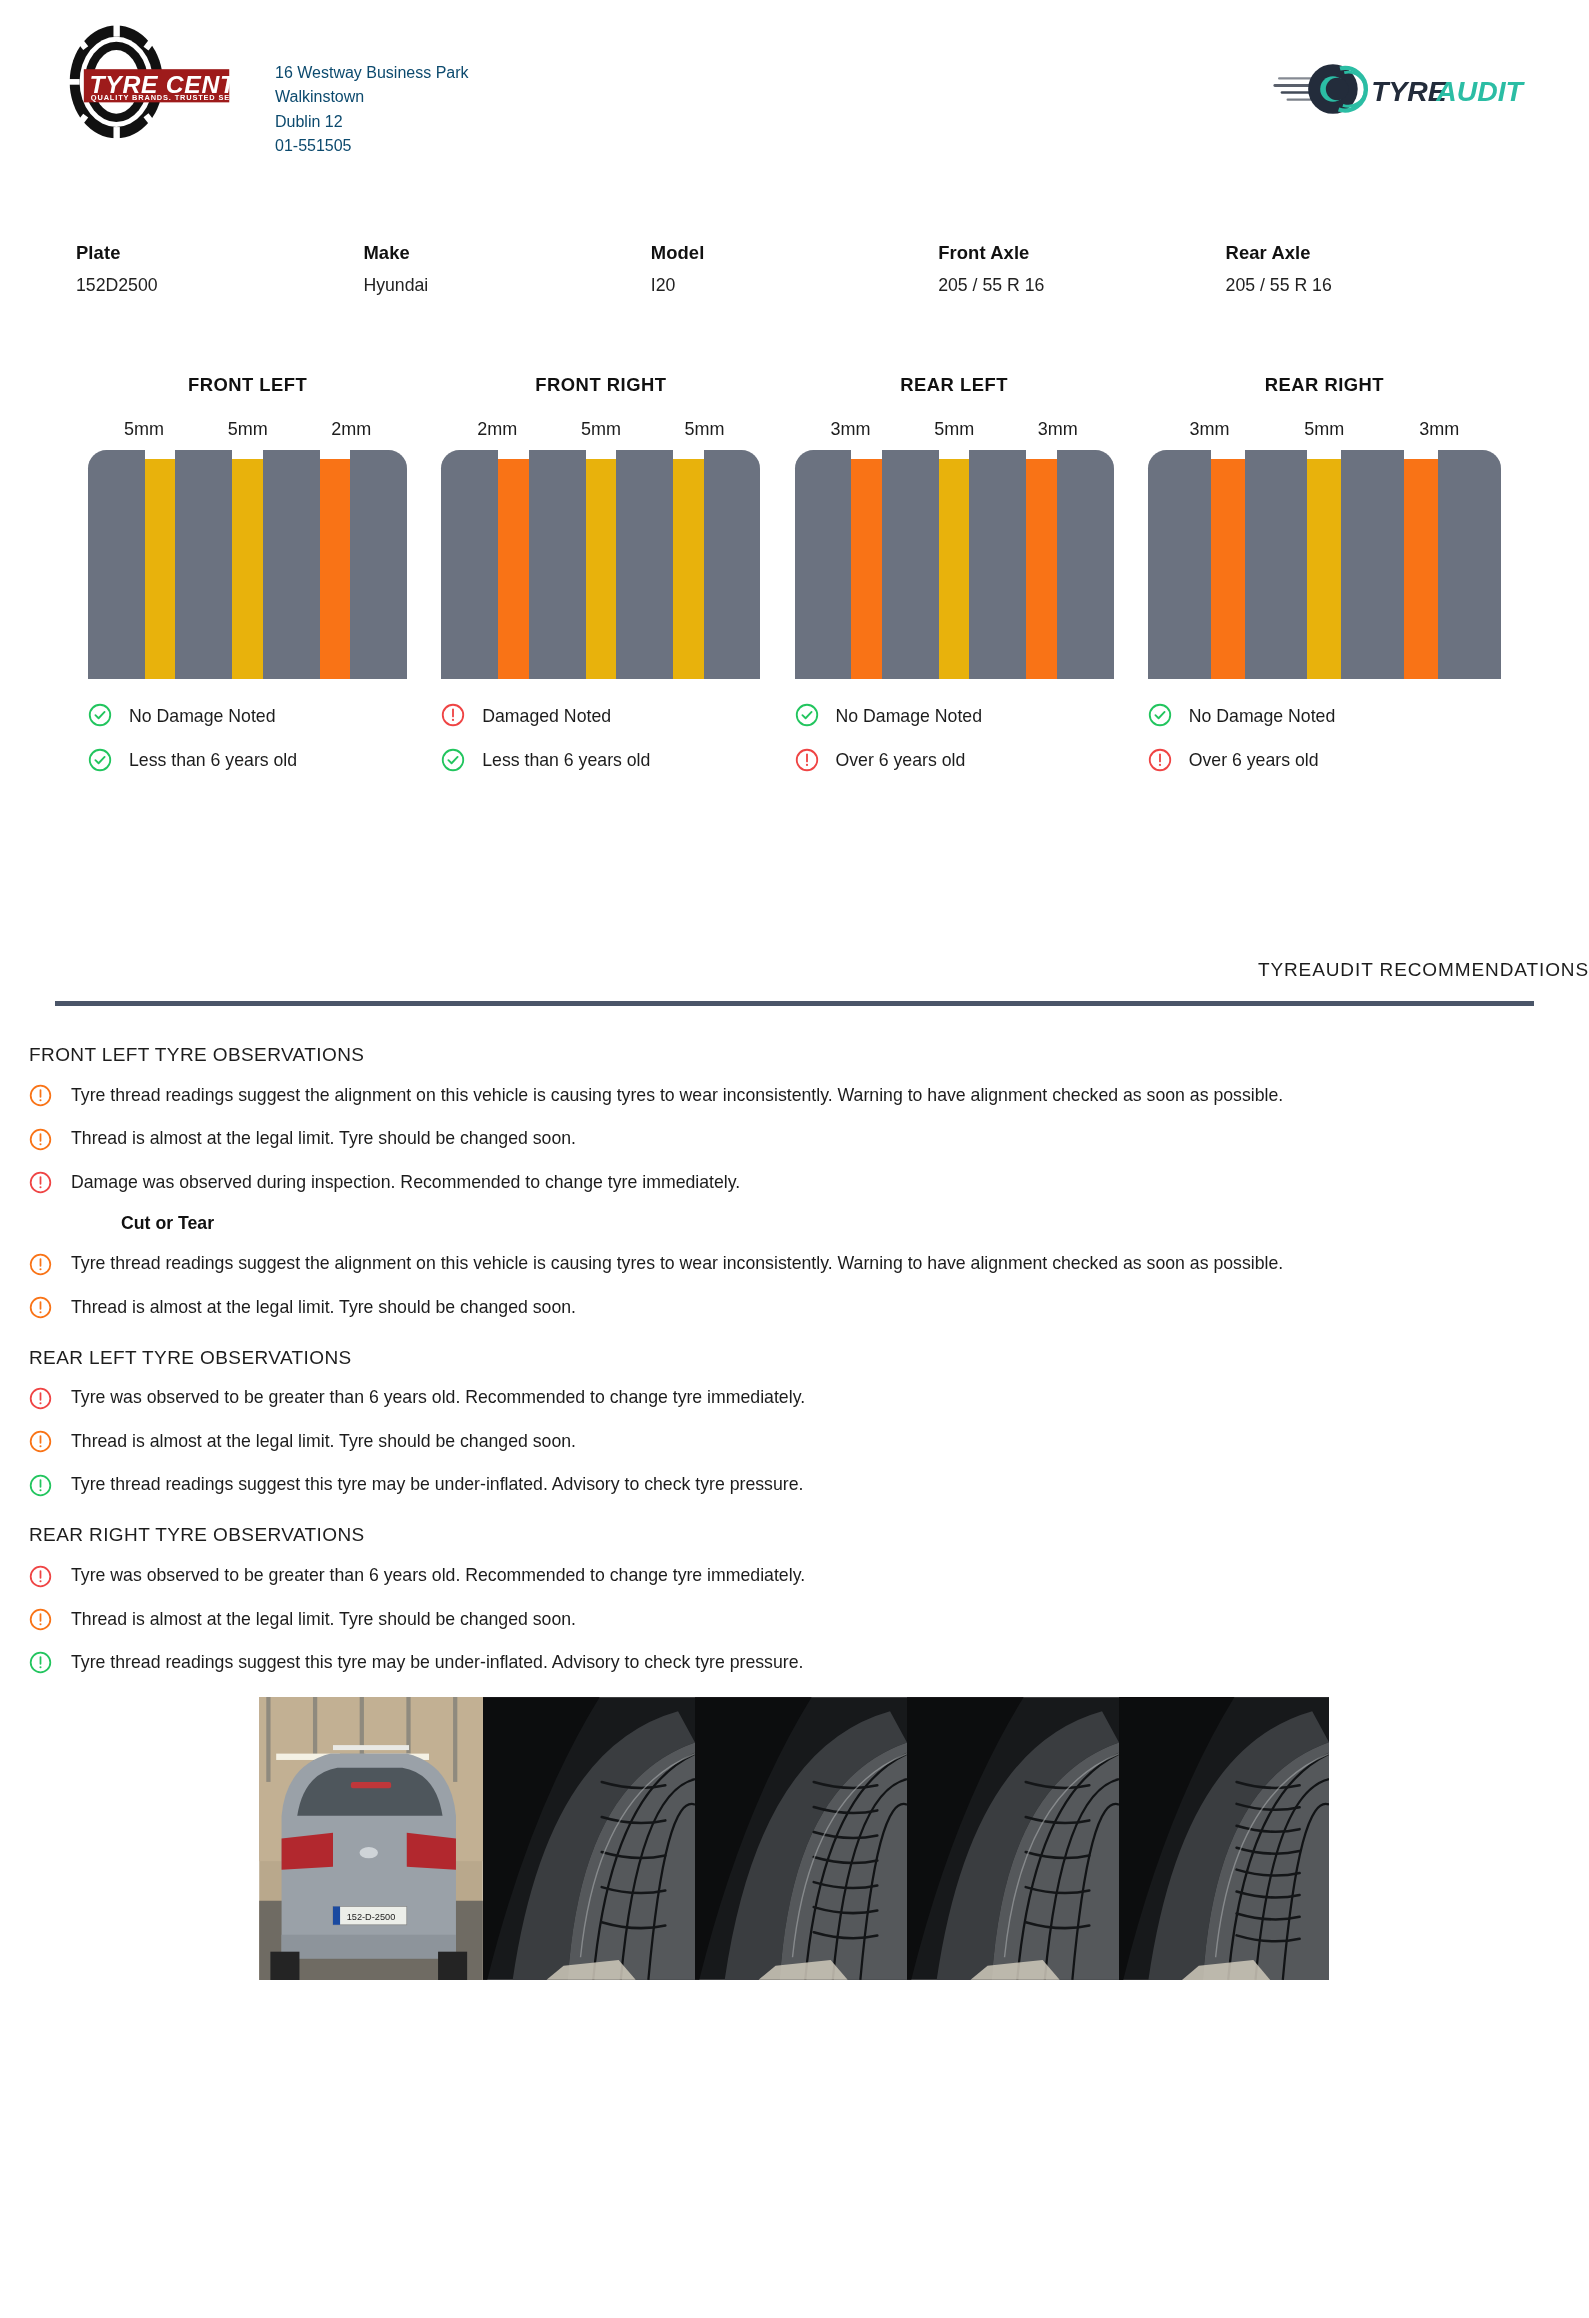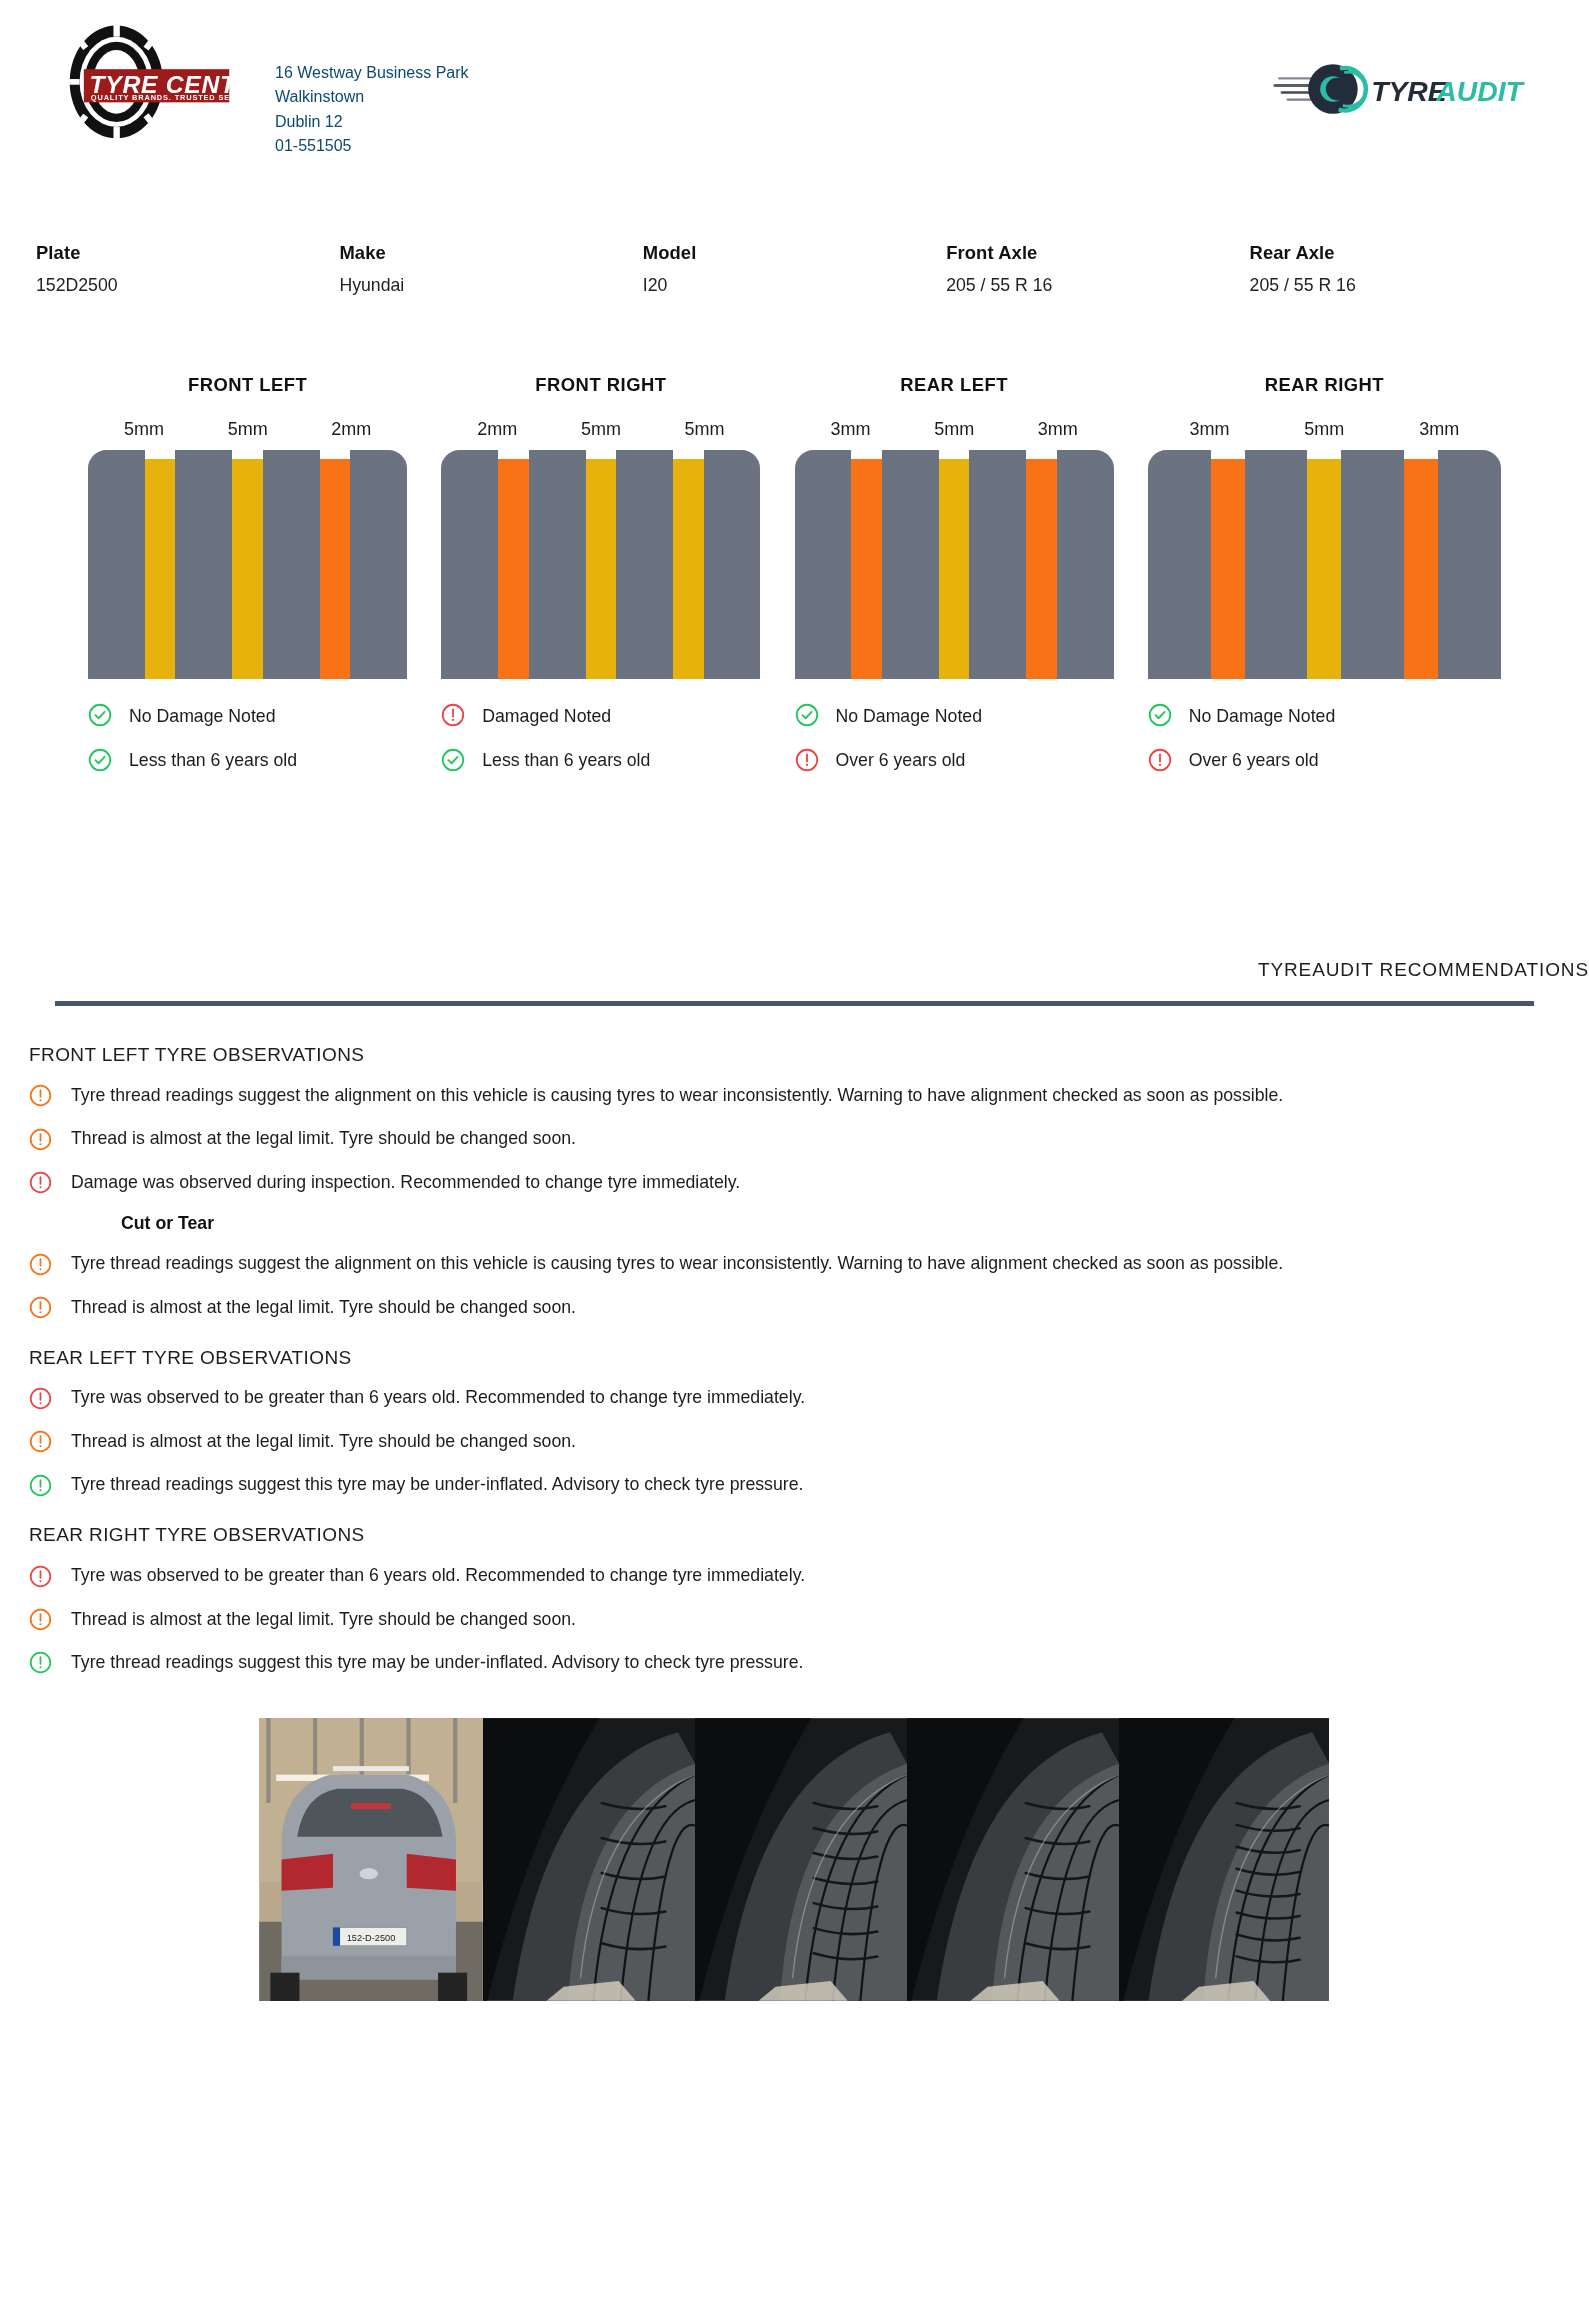--- a/index.html
+++ b/index.html
@@ -30,21 +30,21 @@
   }
   .address div { white-space: nowrap; }
 
   .spacer { flex: 1 1 auto; }
 
   .audit-logo { margin-top: 33px; flex: 0 0 auto; }
 
   
   .vehicle-row {
     display: flex;
-    padding: 0 36px;
+    padding: 0 76px;
     margin-top: 79px;
   }
   .vehicle-cell { width: 20%; }
   .vehicle-cell .vlabel {
     font-size: 18.4px;
     font-weight: bold;
     color: #111;
     letter-spacing: 0.1px;
   }
   .vehicle-cell .vvalue {
@@ -162,21 +162,21 @@
   .obs-sub {
     font-size: 17.7px;
     font-weight: bold;
     color: #111;
     margin: 17px 0 4.2px 92px;
   }
 
   
   .gallery {
     display: flex;
-    margin: 42px auto 0 auto;
+    margin: 21px auto 0 auto;
     width: 1071px;
     height: 283px;
     overflow: hidden;
   }
   .gallery .shot { height: 283px; overflow: hidden; position: relative; }
   .gallery .shot svg { display: block; }
 </style>
 </head>
 <body>
 

